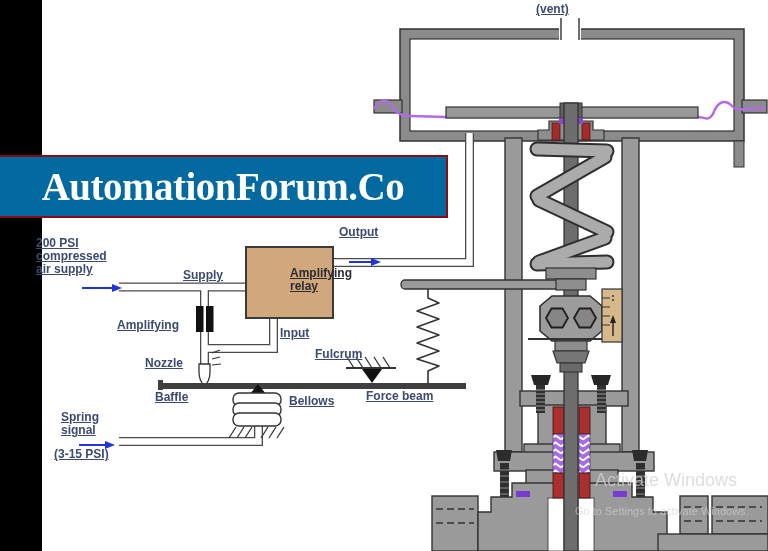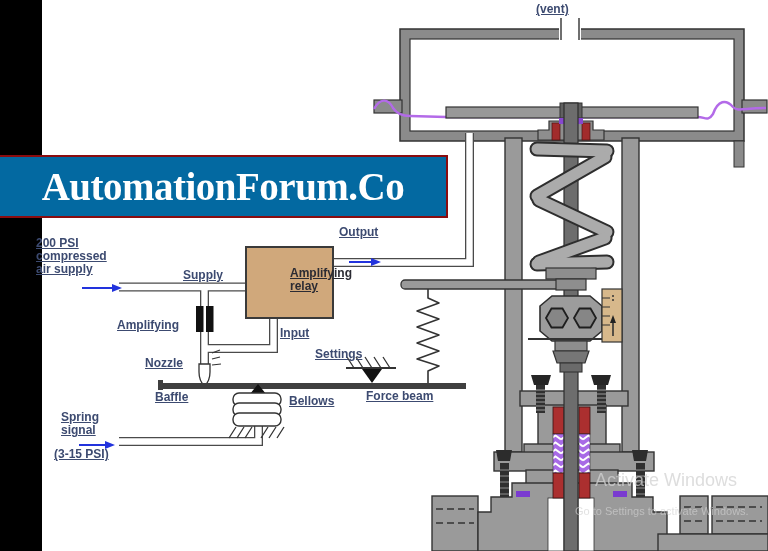--- a/index.html
+++ b/index.html
@@ -225,21 +225,21 @@
   <div class="lbl" style="left:36px;top:237px;width:102px;">200 PSI
 compressed
 air supply</div>
   <div class="lbl" style="left:183px;top:269px;width:58px;">Supply</div>
   <div class="lbl lbl-dark" style="left:246px;top:267px;width:107px;padding-left:44px;">Amplifying
 relay</div>
   <div class="lbl" style="left:339px;top:226px;width:54px;">Output</div>
   <div class="lbl" style="left:117px;top:319px;width:82px;">Amplifying</div>
   <div class="lbl" style="left:280px;top:319px;width:46px;margin-top:8px;">Input</div>
   <div class="lbl" style="left:145px;top:357px;width:54px;">Nozzle</div>
-  <div class="lbl" style="left:315px;top:348px;width:62px;">Settings</div>
+  <div class="lbl" style="left:315px;top:348px;width:62px;">Fulcrum</div>
   <div class="lbl" style="left:155px;top:391px;width:50px;">Baffle</div>
   <div class="lbl" style="left:289px;top:395px;width:60px;">Bellows</div>
   <div class="lbl" style="left:366px;top:390px;width:88px;">Force beam</div>
   <div class="lbl" style="left:61px;top:411px;width:60px;">Spring
 signal</div>
   <div class="lbl" style="left:54px;top:448px;width:76px;">(3-15 PSI)</div>
 
   <div class="banner">
     <span class="banner-text">AutomationForum.Co</span>
   </div>

